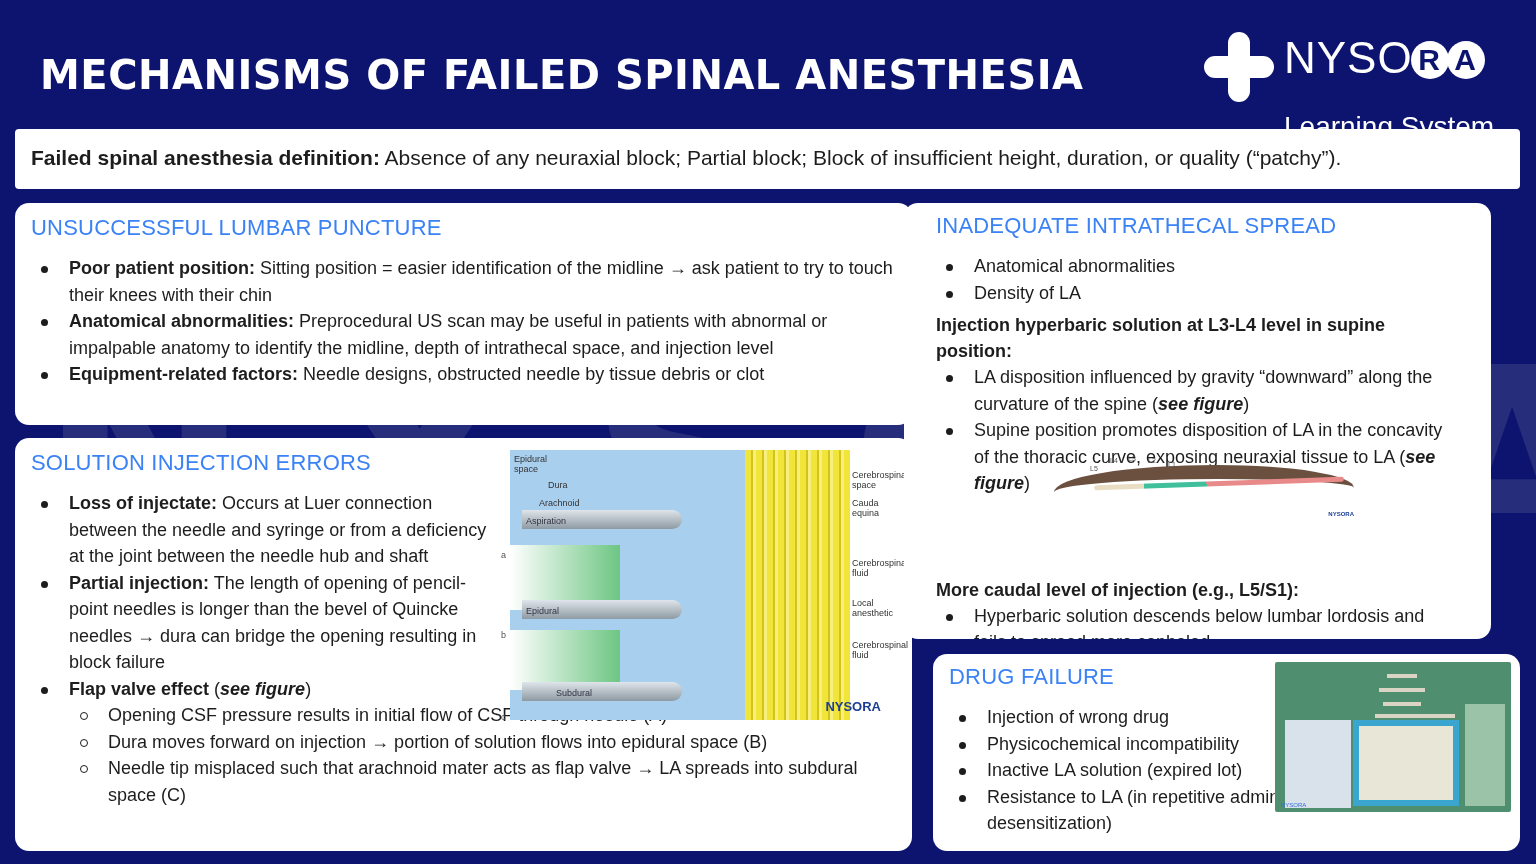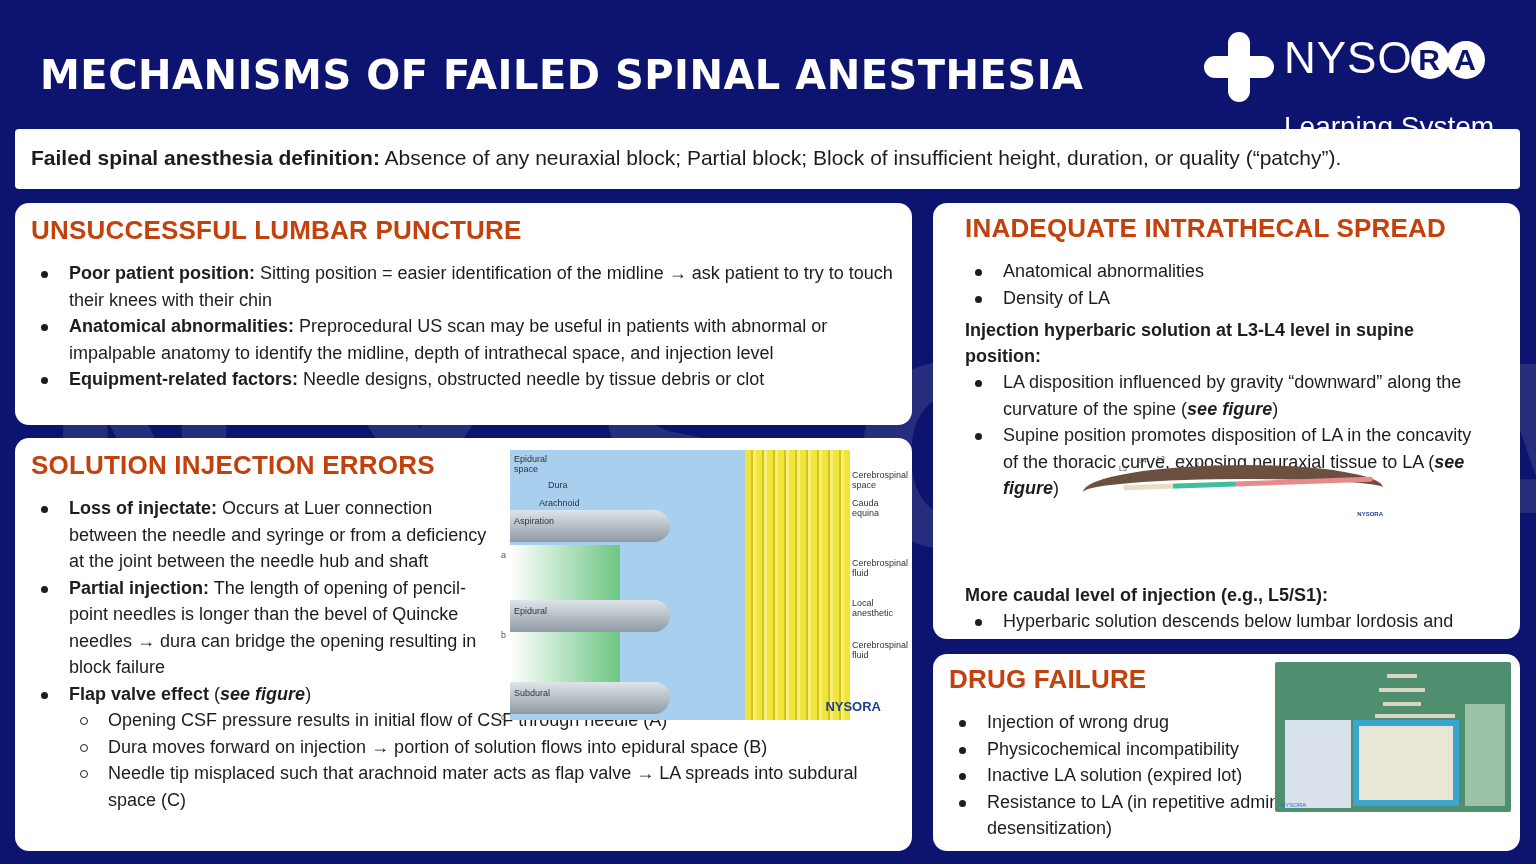--- a/index.html
+++ b/index.html
@@ -38,55 +38,55 @@
   .defbar {
     position: absolute; left: 15px; top: 129px; width: 1505px; height: 60px;
     background: #fff; border-radius: 4px; padding: 17px 16px; font-size: 21px;
     white-space: nowrap;
   }
   .defbar b { font-weight: bold; }
   .card {
     position: absolute; background: #fff; border-radius: 14px; overflow: hidden;
   }
   .card h2 {
-    color: #c2410c; font-size: 26px; font-weight: bold; letter-spacing: 0.2px;
+    color: #3b82f6; font-size: 22px; font-weight: normal; letter-spacing: 0.2px;
     margin-bottom: 14px;
   }
   .card ul { list-style: none; }
   .card li {
     position: relative; padding-left: 38px; font-size: 18px; line-height: 26.5px;
   }
   .card li:before {
     content: ""; position: absolute; left: 10px; top: 11px; width: 7px; height: 7px;
     background: #1d1d1d; border-radius: 50%;
   }
   .card li.sub { padding-left: 77px; }
   .card li.sub:before {
     left: 49px; top: 10px; width: 6px; height: 6px; background: transparent;
     border: 1px solid #1d1d1d;
   }
   .card .subhead { font-weight: bold; font-size: 18px; line-height: 26px; margin-top: 6px; }
   .card i { }
   #c1 { left: 15px; top: 203px; width: 897px; height: 222px; padding: 12px 16px; }
   #c2 { left: 15px; top: 438px; width: 897px; height: 413px; padding: 12px 16px; }
-  #c3 { left: 933px; top: 203px; width: 587px; height: 436px; padding: 10px 32px; }
+  #c3 { left: 904px; top: 203px; width: 587px; height: 436px; padding: 10px 32px; }
   #c4 { left: 933px; top: 654px; width: 587px; height: 197px; padding: 10px 16px; }
   #c2 .txt { width: 460px; }
   
   .injfig {
     position: absolute; left: 480px; top: 12px; width: 410px; height: 270px;
   }
   .injfig .bg { position: absolute; left: 15px; top: 0; width: 340px; height: 270px; background: #a9cfee; }
   .injfig .cauda {
     position: absolute; left: 250px; top: 0; width: 105px; height: 270px;
     background: repeating-linear-gradient(90deg, #f1e53a 0 6px, #d2c31f 6px 8px, #f7ef7c 8px 11px);
   }
   .injfig .green { position: absolute; left: 15px; width: 110px; background: linear-gradient(90deg,#ffffff,#6dc683); }
   .injfig .needle {
-    position: absolute; left: 15px; width: 160px; height: 32px;
+    position: absolute; left: 27px; width: 160px; height: 19px;
     background: linear-gradient(#dfe5ea,#8e9aa3); border-radius: 0 20px 20px 0;
   }
   .injfig .needle span { font-size: 9px; color: #334; padding-left: 4px; line-height: 20px; }
   .injfig .lbl { position: absolute; font-size: 9px; color: #333; line-height: 10px; }
   .injfig .lettr { position: absolute; left: 6px; font-size: 9px; color: #555; }
   .injfig .mark { position: absolute; right: 24px; bottom: 6px; color: #1c3f94; font-weight: bold; font-size: 13px; }
   
   .spinefig { position: absolute; left: 150px; top: 250px; width: 300px; height: 70px; }
   .spinefig .curve {
     position: absolute; left: 0; top: 12px; width: 300px; height: 50px;
@@ -158,21 +158,21 @@
     <li class="sub">Needle tip misplaced such that arachnoid mater acts as flap valve → LA spreads into subdural space (C)</li>
   </ul>
 
   <div class="injfig">
     <div class="bg"></div>
     <div class="green" style="top:95px;height:65px;"></div>
     <div class="green" style="top:180px;height:60px;"></div>
     <div class="cauda"></div>
     <div class="needle" style="top:60px;"><span>Aspiration</span></div>
     <div class="needle" style="top:150px;"><span>Epidural</span></div>
-    <div class="needle" style="top:232px;"><span>Subdural</span></div>
+    <div class="needle" style="top:232px;padding-left:30px;"><span>Subdural</span></div>
     <div class="lbl" style="left:19px;top:4px;width:40px;">Epidural space</div>
     <div class="lbl" style="left:53px;top:30px;">Dura</div>
     <div class="lbl" style="left:44px;top:48px;">Arachnoid</div>
     <div class="lettr" style="top:100px;">a</div>
     <div class="lettr" style="top:180px;">b</div>
     <div class="lettr" style="top:262px;">c</div>
     <div class="lbl" style="left:357px;top:20px;width:55px;">Cerebrospinal space</div>
     <div class="lbl" style="left:357px;top:48px;width:40px;">Cauda equina</div>
     <div class="lbl" style="left:357px;top:108px;width:55px;">Cerebrospinal fluid</div>
     <div class="lbl" style="left:357px;top:148px;width:50px;">Local anesthetic</div>

